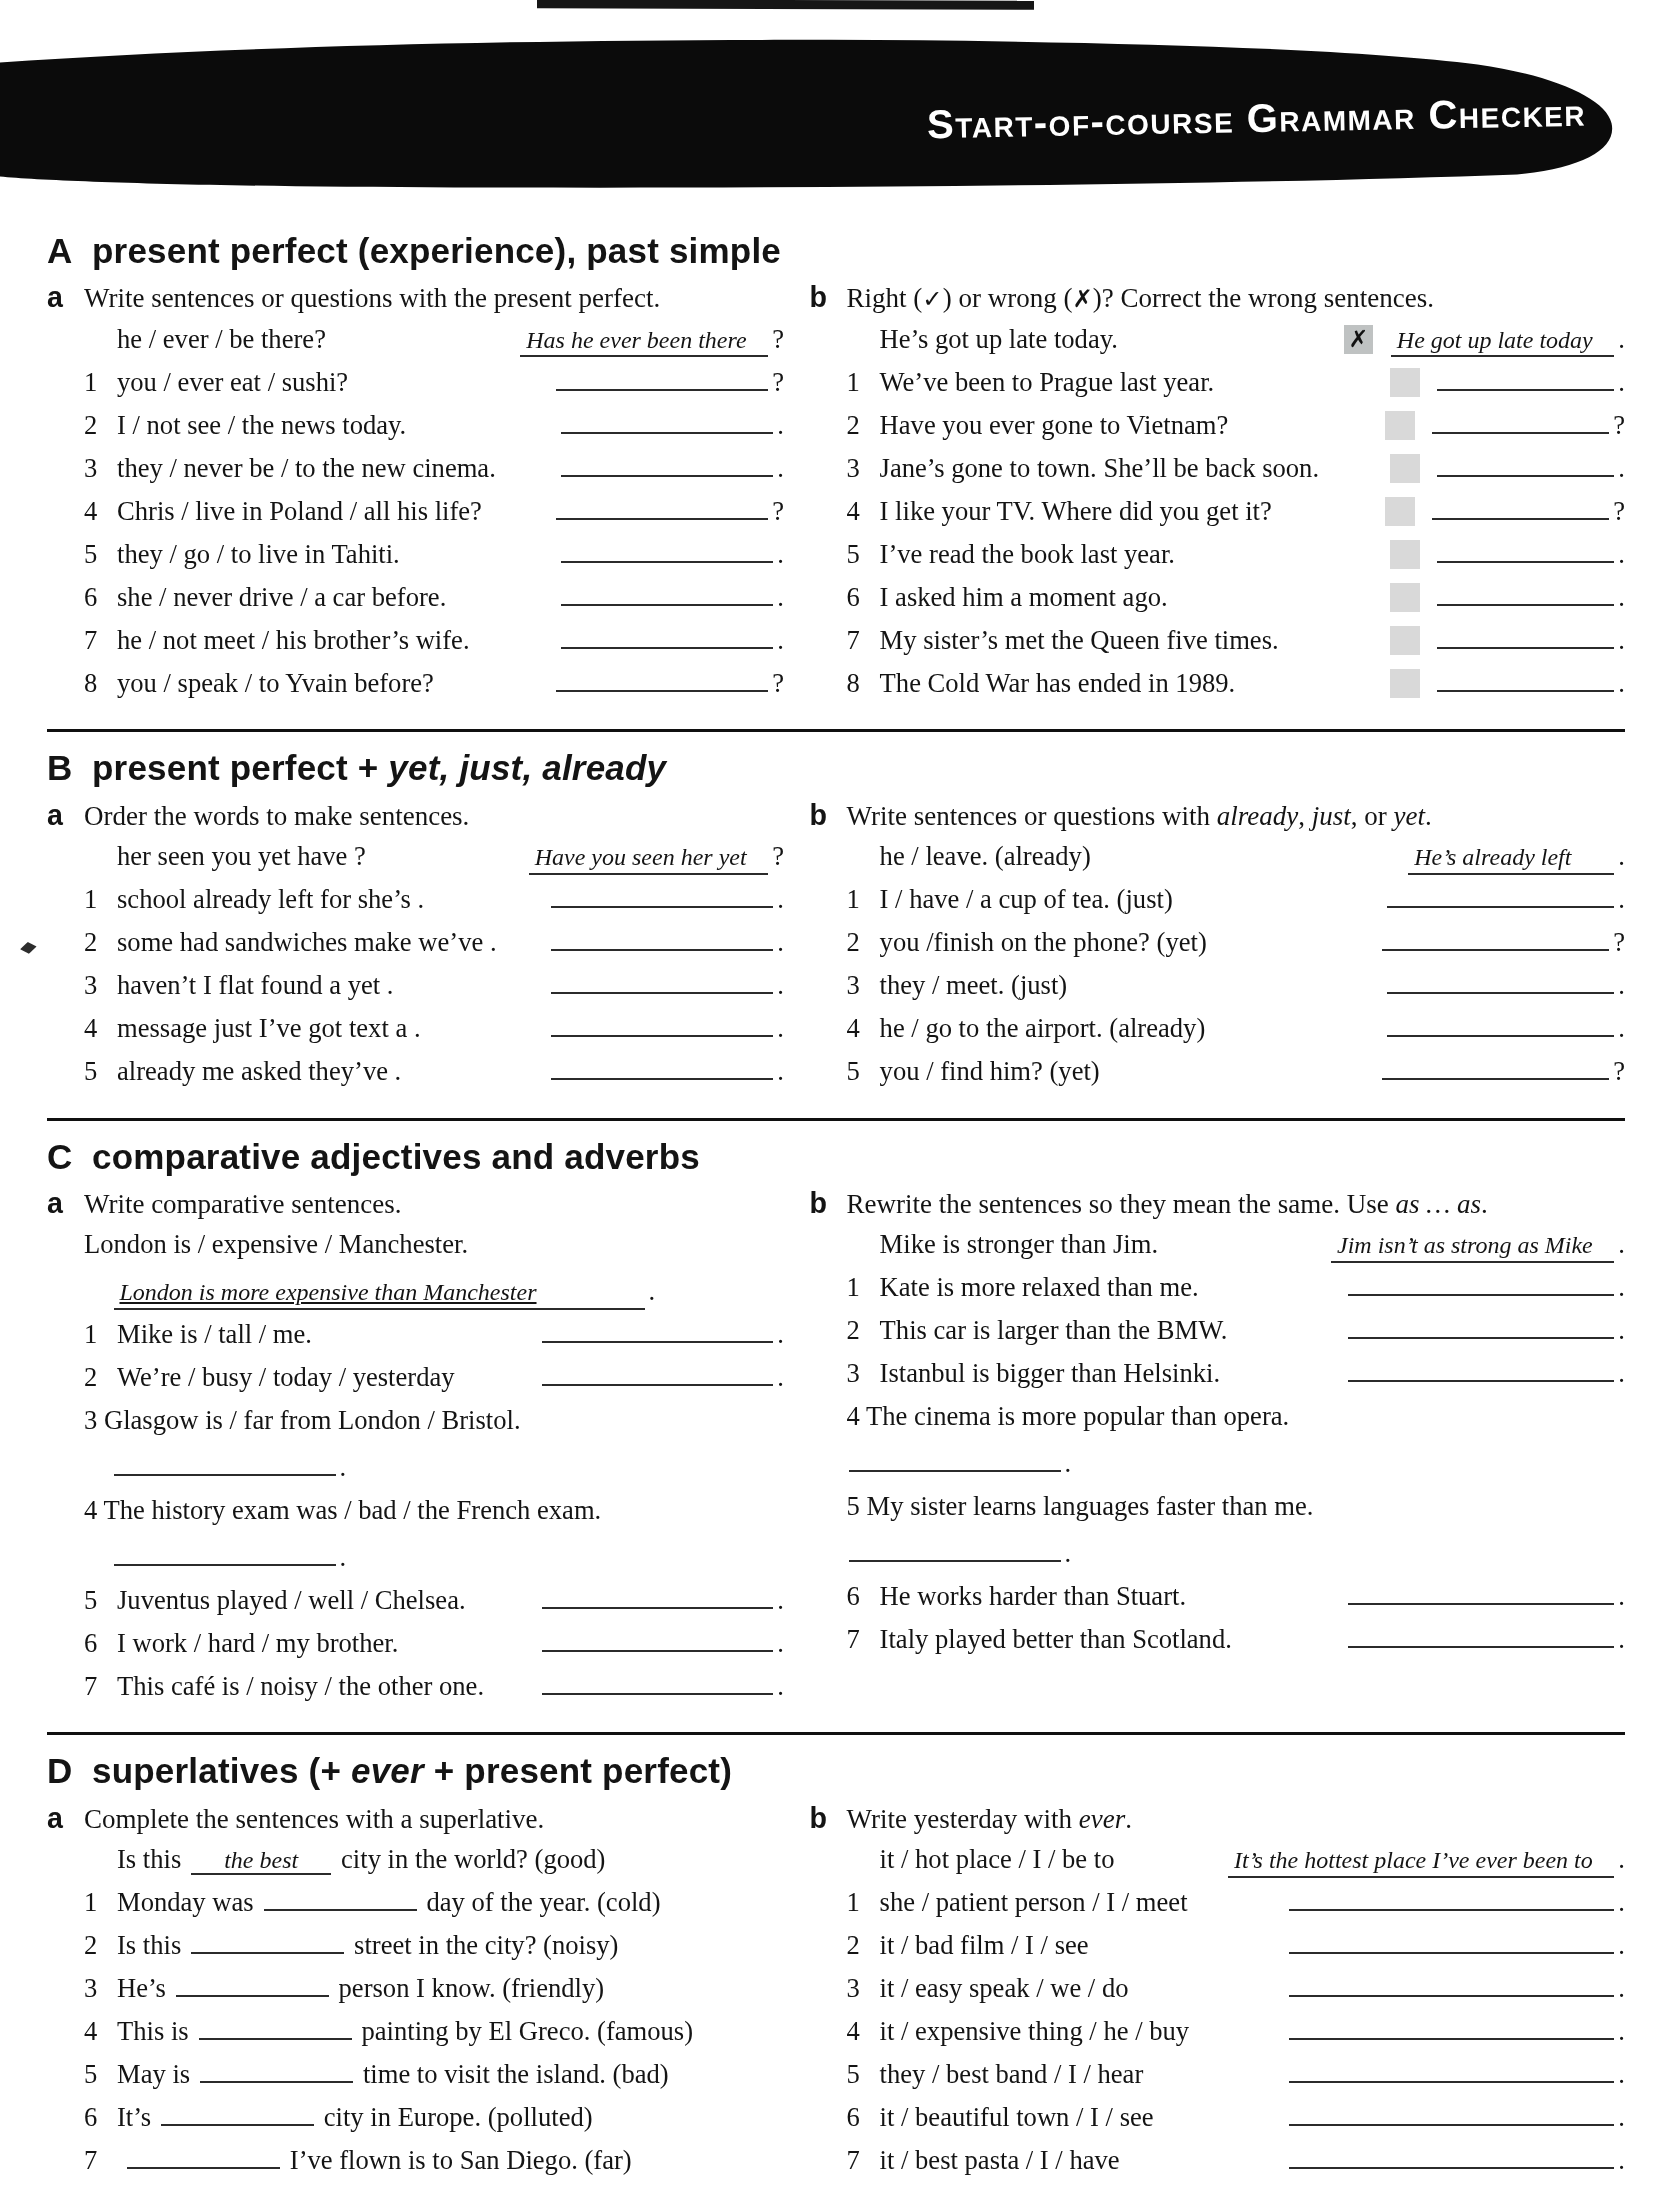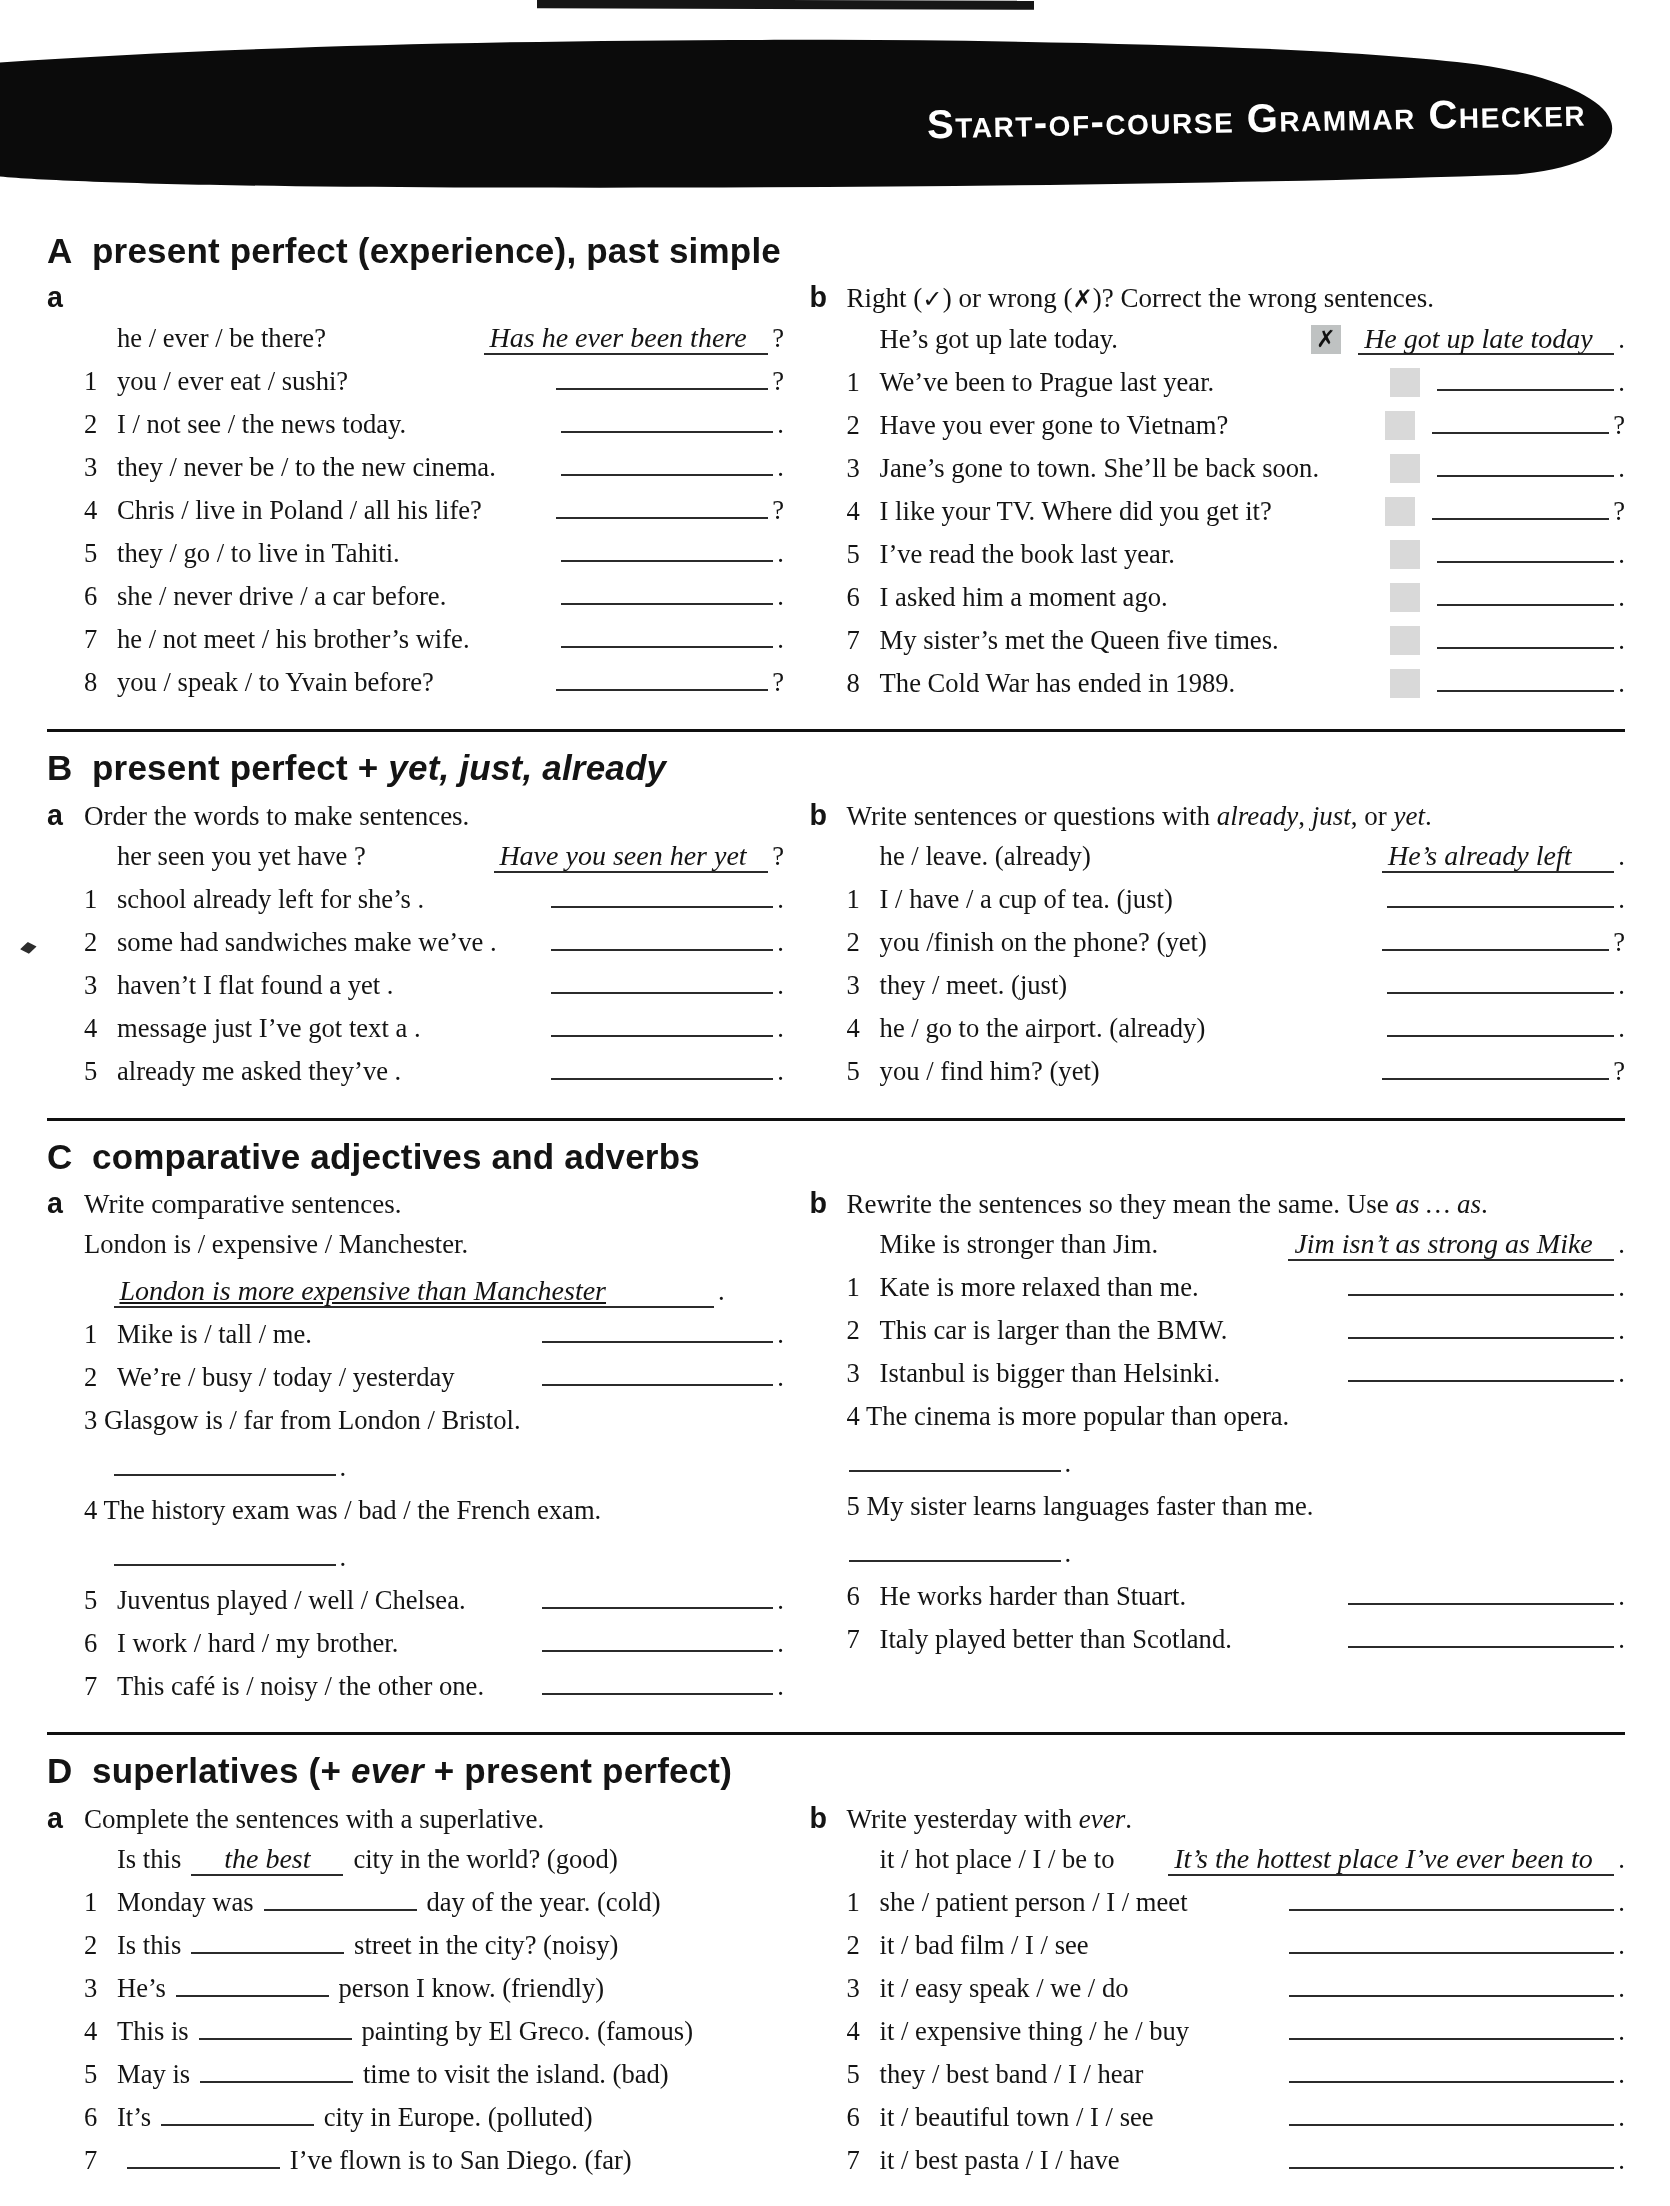--- a/index.html
+++ b/index.html
@@ -44,21 +44,21 @@
   .num{flex:0 0 33px;}
   .prompt,.pre,.post{white-space:nowrap;}
   .pre{margin-right:9.9px;}
   .post{margin-left:9.9px;}
 
   .right{margin-left:auto;display:flex;align-items:baseline;padding-left:13.8px;}
   .two-line .right{margin:9.9px 0 5.9px 29.6px;padding-left:0;justify-content:flex-start;}
   .col-b .two-line .right{margin-left:2px;}
 
   .blank{display:inline-block;border-bottom:2px solid #2b2b2b;height:23.6px;align-self:baseline;}
-  .answer{font-style:italic;font-size:28px;border-bottom:2px solid #2b2b2b;
+  .answer{font-style:italic;font-size:24px;border-bottom:2px solid #2b2b2b;
     padding:0 21.7px 0 5.9px;line-height:29.6px;white-space:nowrap;}
   .answer.inblank{padding:0 33px;}
   .punct{margin-left:3.9px;}
 
   .checkbox{flex:none;width:29.6px;height:28.6px;background:#d9d9d9;margin-right:17.7px;align-self:center;
     text-align:center;font-family:"DejaVu Sans", sans-serif;font-weight:700;font-size:23.6px;line-height:28.6px;color:#111;}
   .checkbox.marked{background:#bfc2c2;}
 </style>
 </head>
 <body>
@@ -78,20 +78,21 @@
 <div class="content">
     <div class="section">
     <div class="sec-head">
       <span class="sec-letter">A</span>
       <span class="sec-title"><span>present perfect (experience), past simple</span></span>
     </div>
     <div class="cols">
         <div class="col col-a">
     <div class="col-head">
       <span class="col-label">a</span>
+      <span class="instruction"><span>Write sentences or questions with the present perfect.</span></span>
     </div>
     <div class="rows">
             <div class="row">
     <span class="num"></span>
     <span class="prompt">he / ever / be there?</span>
 
     <span class="right">
 
       <span class="answer">Has he ever been there</span>
 

